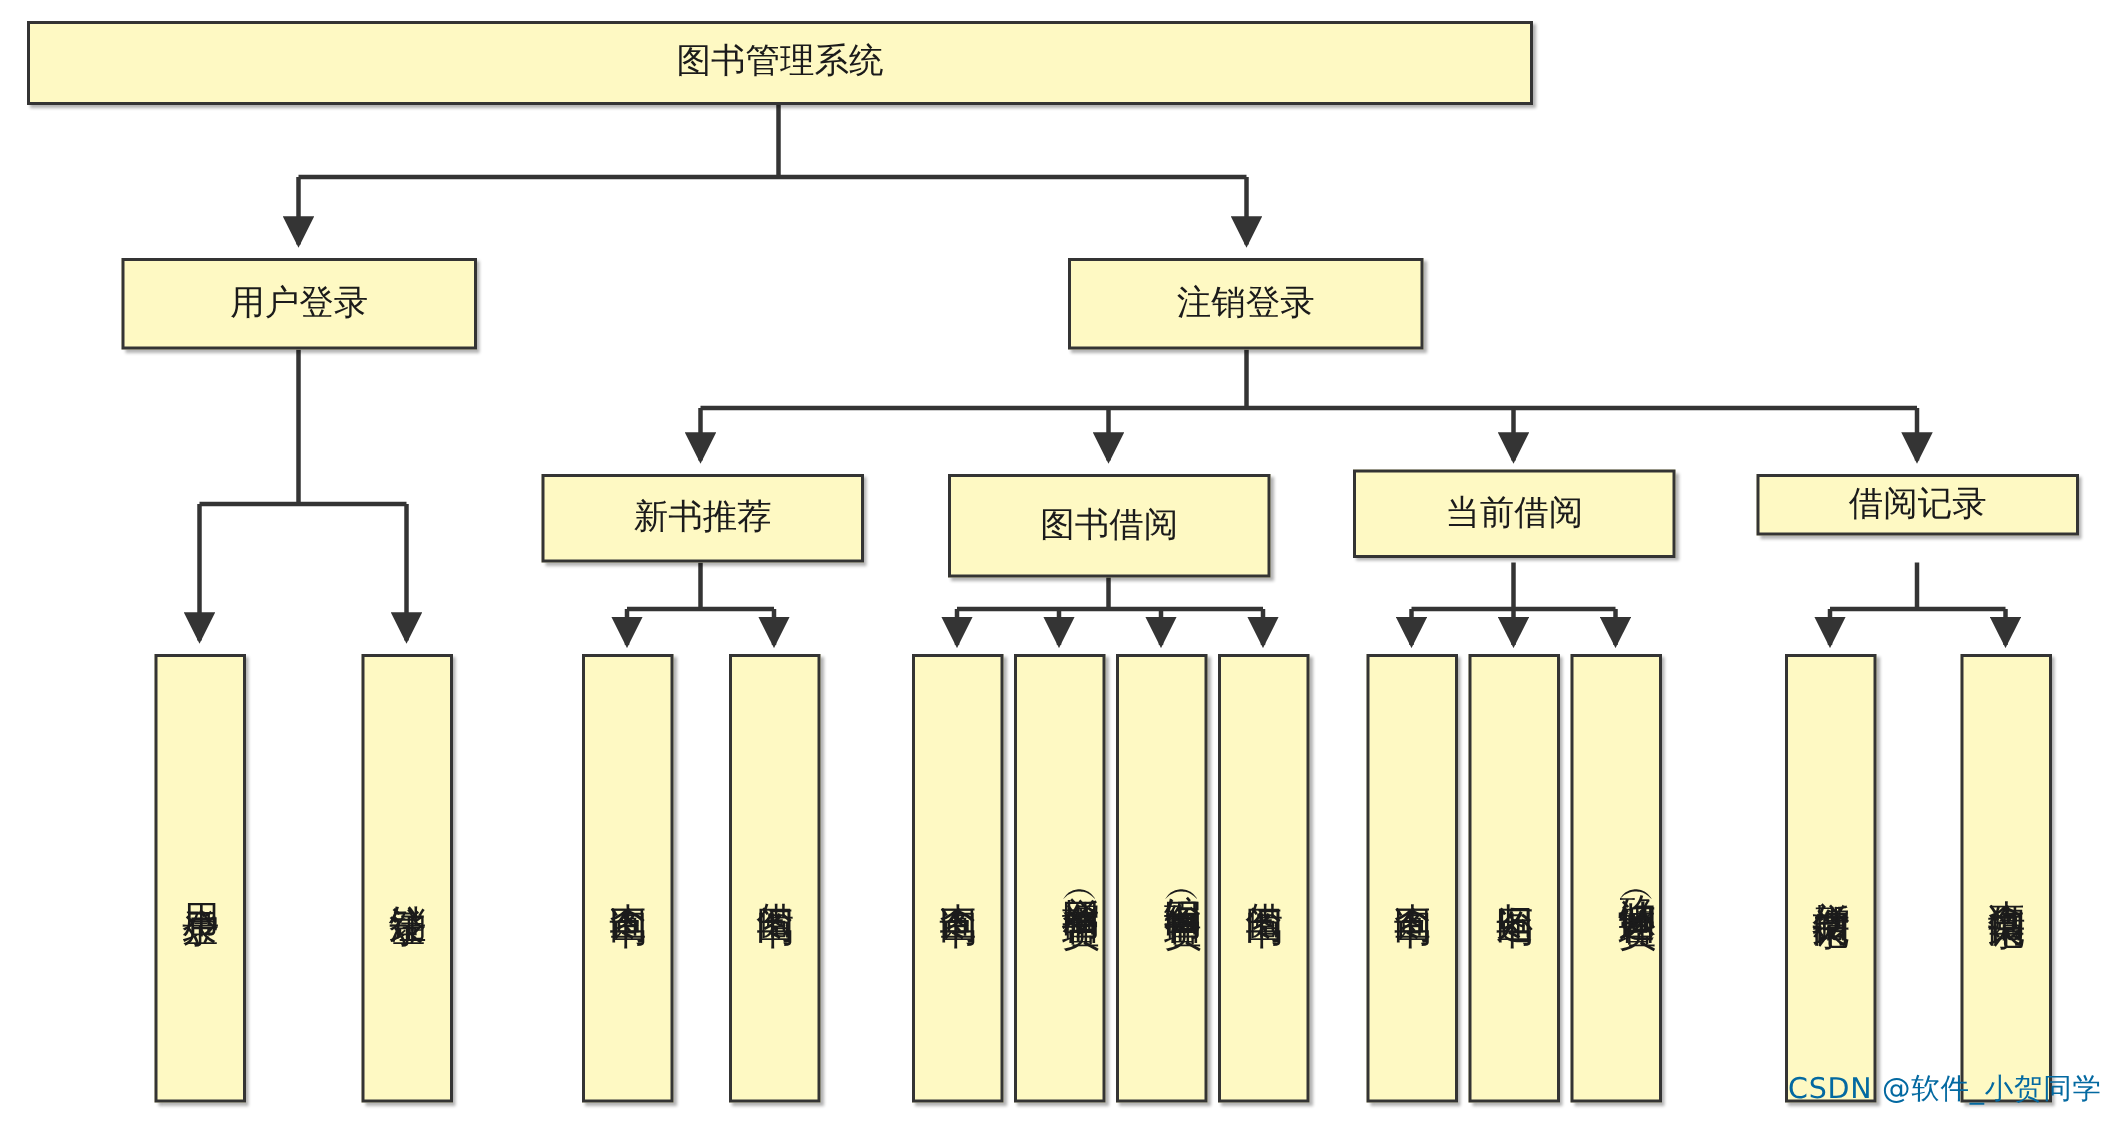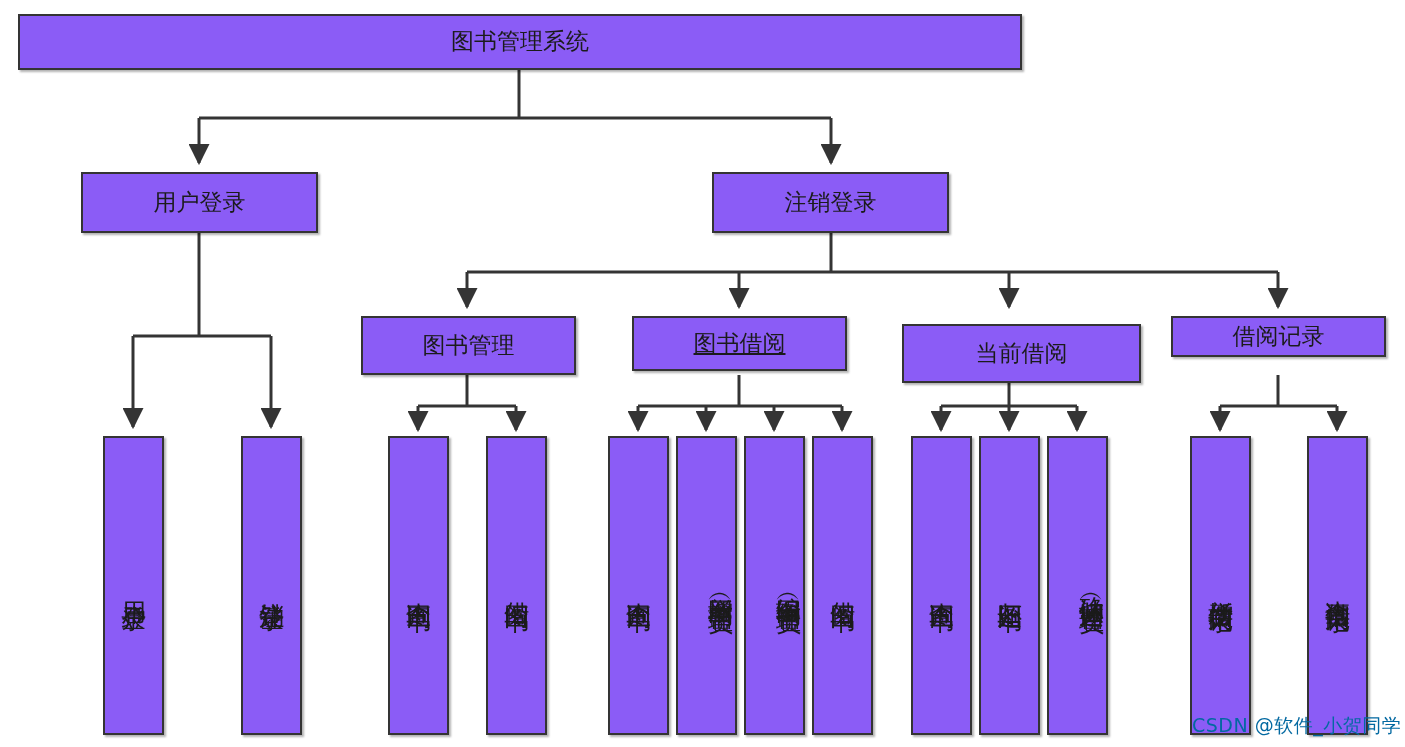--- a/index.html
+++ b/index.html
@@ -22,21 +22,21 @@
     position: absolute;
     left: 0;
     top: 0;
     width: 1405px;
     height: 747px;
     pointer-events: none;
   }
   .node {
     position: absolute;
     box-sizing: border-box;
-    background: #8b5cf6;
+    background: #fef9c3;
     border: 2px solid #343434;
     box-shadow: 2px 2px 2px rgba(0,0,0,0.30);
     display: flex;
     align-items: center;
     justify-content: center;
     color: #1b1b1b;
     line-height: 1.18;
     text-align: center;
   }
   .node.horiz {
@@ -131,26 +131,26 @@
   </div>
 
   <div class="node horiz" style="left:81px; top:172px; width:237px; height:61px;">
     <span class="label">用户登录</span>
   </div>
   <div class="node horiz" style="left:712px; top:172px; width:237px; height:61px;">
     <span class="label">注销登录</span>
   </div>
 
   <div class="node horiz" style="left:361px; top:316px; width:215px; height:59px;">
-    <span class="label">图书管理</span>
-  </div>
-  <div class="node horiz" style="left:632px; top:316px; width:215px; height:55px;text-decoration:underline;">
+    <span class="label">新书推荐</span>
+  </div>
+  <div class="node horiz" style="left:632px; top:316px; width:215px; height:69px;">
     <span class="label">图书借阅</span>
   </div>
-  <div class="node horiz" style="left:902px; top:324px; width:239px; height:59px;">
+  <div class="node horiz" style="left:902px; top:313px; width:215px; height:59px;">
     <span class="label">当前借阅</span>
   </div>
   <div class="node horiz" style="left:1171px; top:316px; width:215px; height:41px;">
     <span class="label">借阅记录</span>
   </div>
 
   <div class="node vert centered" style="left:103px; top:436px; width:61px; height:299px;">
     <span class="label">用户登录</span>
   </div>
   <div class="node vert centered" style="left:241px; top:436px; width:61px; height:299px;">

